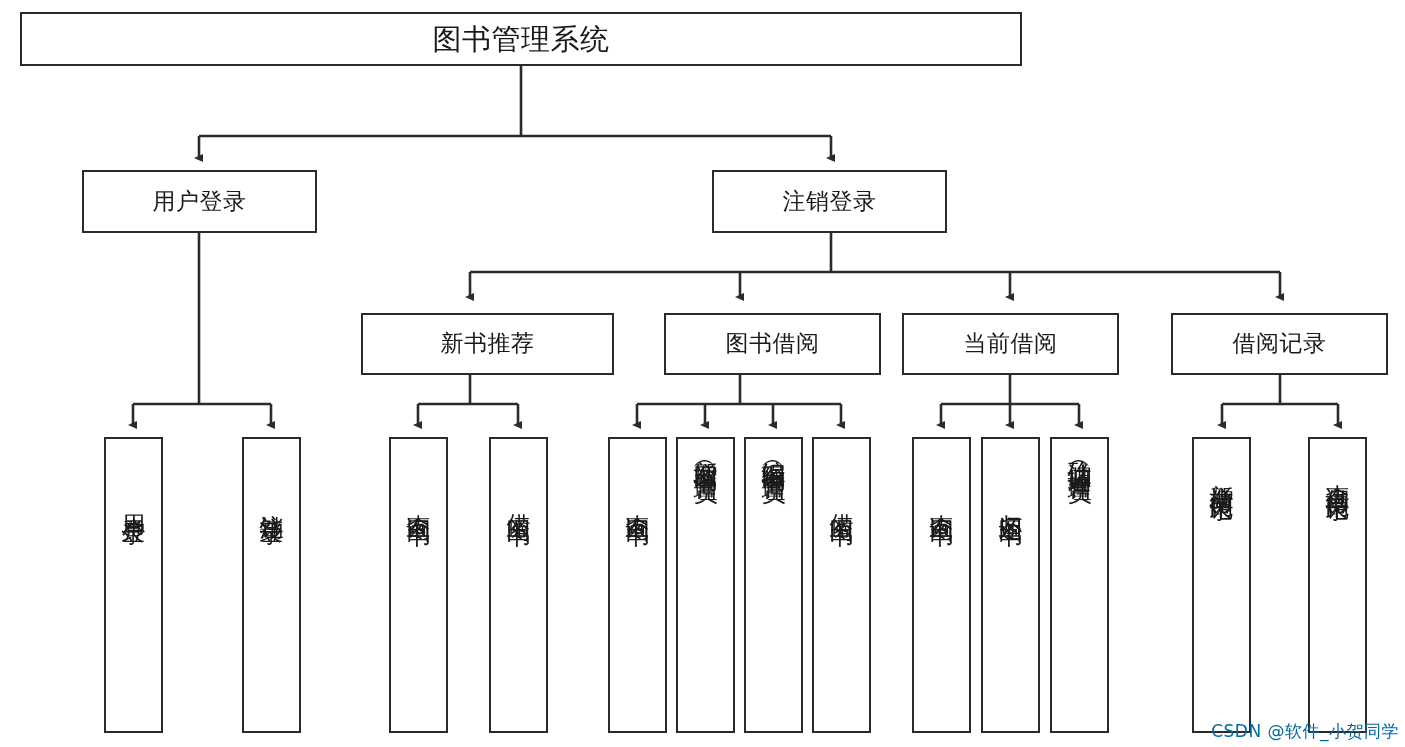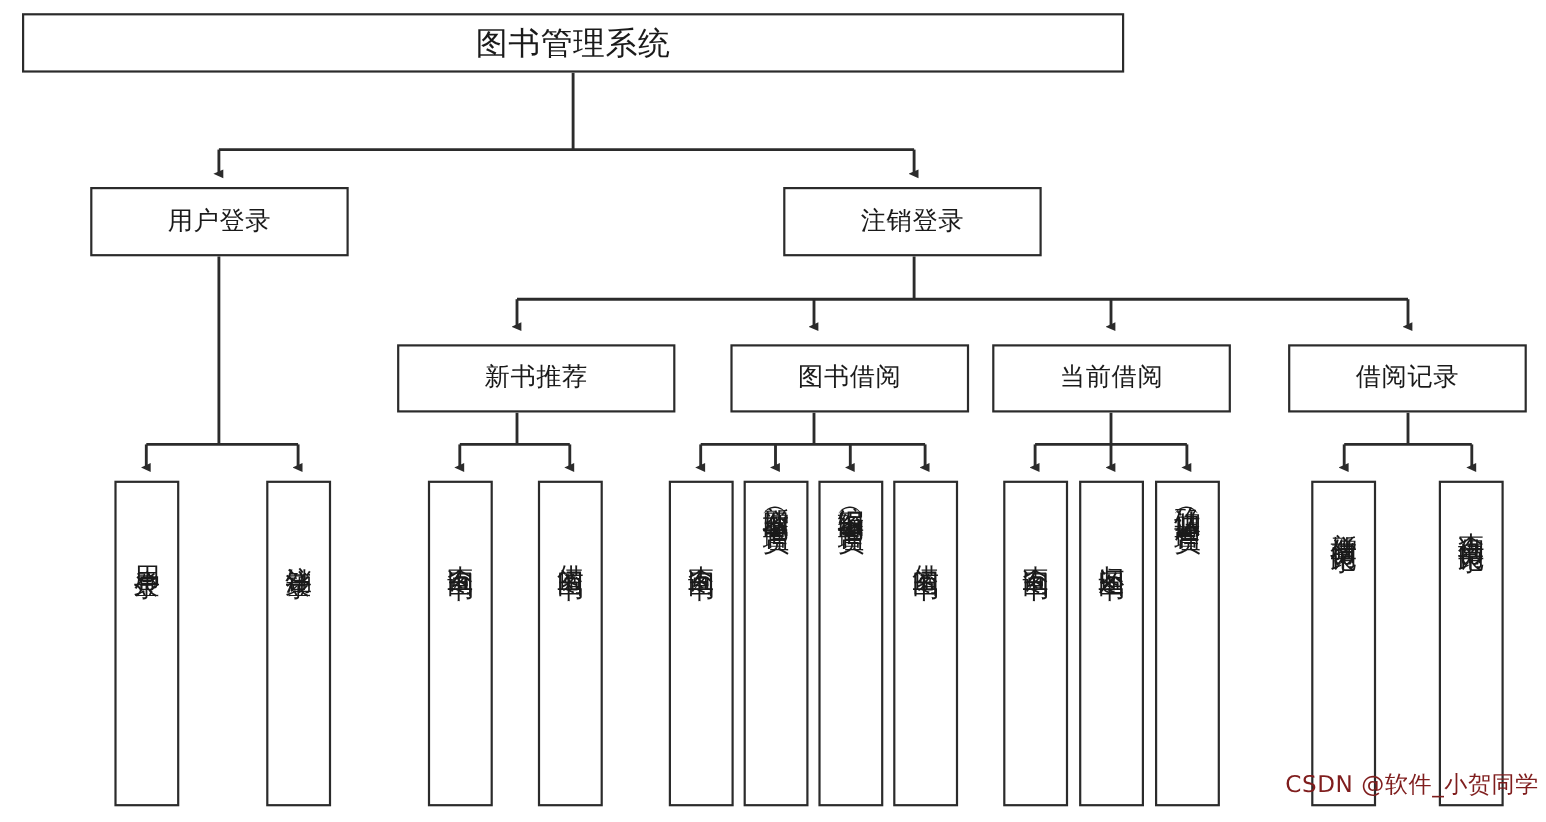--- a/index.html
+++ b/index.html
@@ -71,23 +71,23 @@
   }
   .node.vert.short {
     padding-top: 56px;
   }
   .node.vert.mid {
     padding-top: 26px;
   }
   .watermark {
     position: absolute;
     right: 6px;
-    bottom: 20px;
-    font-size: 21px;
-    color: #7f1d1d;
+    bottom: 4px;
+    font-size: 17px;
+    color: #0369a1;
     letter-spacing: 0.5px;
     z-index: 6;
     white-space: nowrap;
     font-family: "DejaVu Sans", "Liberation Sans", sans-serif;
   }
 </style>
 </head>
 <body>
 
 <div id="diagram-root">

